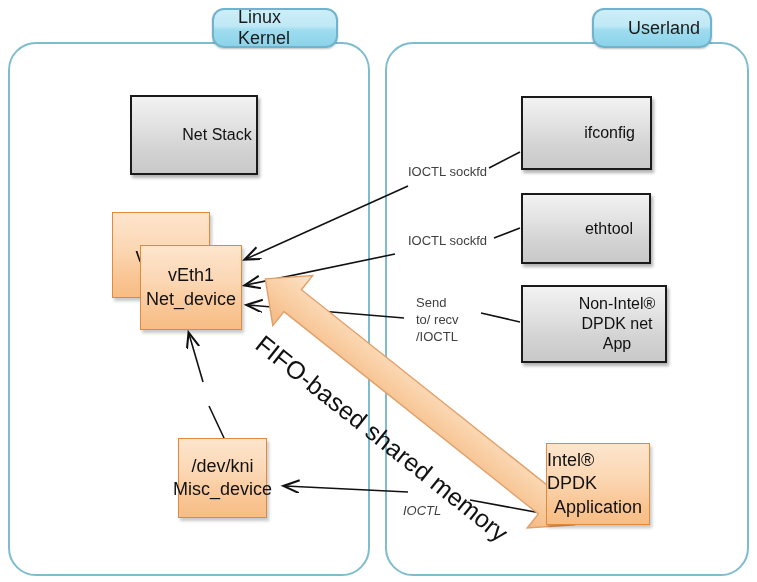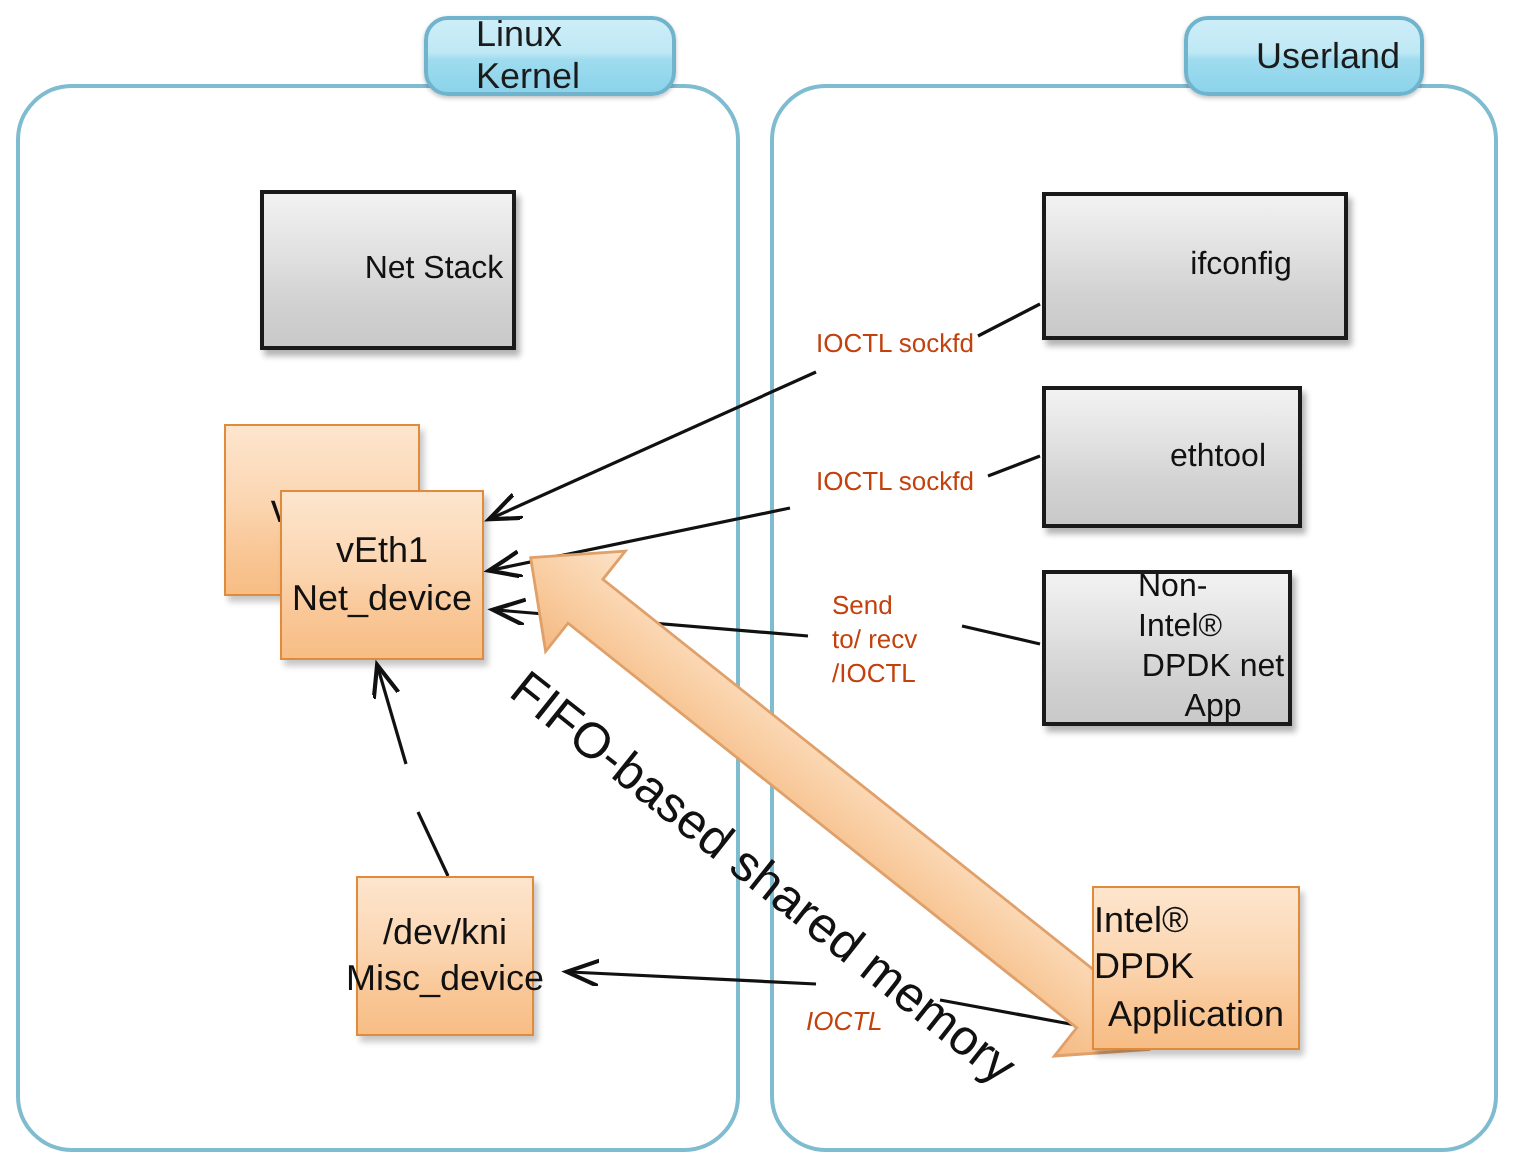--- a/index.html
+++ b/index.html
@@ -73,21 +73,21 @@
     font-size: 18px;
     color: #111;
     box-shadow: 2px 3px 3px rgba(0,0,0,0.22);
     line-height: 1.3;
   }
   .orange-box.big-label { font-size: 20px; }
   
   .edge-label {
     position: absolute;
     font-size: 13px;
-    color: #c2410c;
+    color: #404040;
     line-height: 1.32;
     white-space: pre-line;
     text-align: left;
   }
   .fifo-text {
     font-size: 25px;
     fill: #111;
     font-family: "Liberation Sans", sans-serif;
   }
 </style>
@@ -157,29 +157,29 @@
   <div class="orange-box" style="left:140px; top:245px; width:102px; height:85px;">
     <span>vEth1</span>
     <span>Net_device</span>
   </div>
 
   <div class="orange-box" style="left:178px; top:438px; width:89px; height:80px;">
     <span>/dev/kni</span>
     <span>Misc_device</span>
   </div>
 
-  <div class="gray-box" style="left:521px; top:96px; width:153px; height:74px;justify-content:center;">
+  <div class="gray-box" style="left:521px; top:96px; width:131px; height:74px;justify-content:center;">
     <span>ifconfig</span>
   </div>
 
   <div class="gray-box" style="left:521px; top:193px; width:130px; height:71px;">
     <span>ethtool</span>
   </div>
 
-  <div class="gray-box" style="left:521px; top:285px; width:125px; height:78px;">
+  <div class="gray-box" style="left:521px; top:285px; width:146px; height:78px;">
     <span><span id="nonintel-l1">Non-Intel®</span></span>
     <span>DPDK net</span>
     <span>App</span>
   </div>
 
   <div class="orange-box" style="left:546px; top:443px; width:104px; height:82px;">
     <span><span id="intel-l1">Intel® DPDK</span></span>
     <span>Application</span>
   </div>
 

